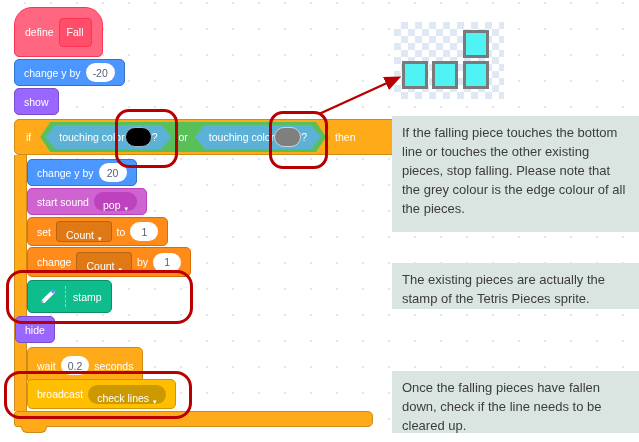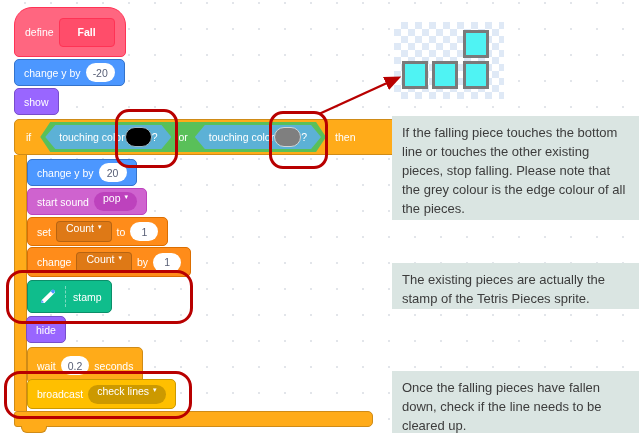--- a/index.html
+++ b/index.html
@@ -20,25 +20,25 @@
   .looks    {background:#9966FF;border:1px solid #774DCB;}
   .sound    {background:#CF63CF;border:1px solid #BD42BD;}
   .control  {background:#FFAB19;border:1px solid #CF8B17;}
   .variables{background:#FF8C1A;border:1px solid #DB6E00;}
   .events   {background:#FFBF00;border:1px solid #CC9900;}
   .pen      {background:#0FBD8C;border:1px solid #0B8E69;}
   .myblocks {background:#FF6680;border:1px solid #FF3355;}
 
   .hat{border-radius:18px 18px 5px 5px;height:50px;padding:0 10px;}
   .proto{background:#FF4D6A;border:1px solid #FF3355;border-radius:4px;height:27px;
-         display:inline-flex;align-items:center;padding:0 18px;font-weight:bold;}
+         display:inline-flex;align-items:center;padding:0 7px;}
 
   .oval-input{background:#fff;color:#575E75;border-radius:999px;min-width:14px;height:19px;
     display:inline-flex;align-items:center;justify-content:center;padding:0 7px;font-size:10.5px;text-align:center;}
-  .dropdown{border-radius:999px;height:19px;display:inline-flex;align-items:flex-start;gap:4px;
+  .dropdown{border-radius:999px;height:19px;display:inline-flex;align-items:flex-end;gap:4px;
     padding:0 9px;color:#fff;font-size:10.5px;}
   .dd-sound {background:#BD42BD;}
   .dd-events{background:#CC9900;}
   .dd-var{background:rgba(0,0,0,0.13);border:1px solid rgba(0,0,0,0.18);border-radius:4px;}
   .caret{font-size:7px;line-height:1;transform:translateY(1px);}
 
   .hex{clip-path:polygon(10px 0,calc(100% - 10px) 0,100% 50%,calc(100% - 10px) 100%,10px 100%,0 50%);}
   .or-block{position:relative;display:inline-flex;align-items:center;gap:7px;height:30px;
     background:#59C059;padding:0 5px;}
   .bool{display:inline-flex;align-items:center;gap:0;height:24px;background:#5CB1D6;
@@ -146,21 +146,21 @@
   <div class="block pen" style="left:27px;top:280px;height:33px;">
     <svg width="21" height="21" viewBox="0 0 24 24">
       <path d="M4.5 19.5l1-3.4L16.6 5c.9-.9 2.3-.9 3.2 0 .9.9.9 2.3 0 3.2L8.7 19.3l-4.2.2z" fill="#ffffff"></path>
       <path d="M15.6 6l2.8 2.8 1.4-1.4c.8-.8.8-2 0-2.8-.8-.8-2-.8-2.8 0L15.6 6z" fill="#4C97FF"></path>
       <path d="M4.5 19.5l1-3.4 2.4 2.4z" fill="#4C97FF"></path>
     </svg>
     <span class="sep"></span>
     <span>stamp</span>
   </div>
 
-  <div class="block looks" style="left:26px;top:316px;">
+  <div class="block looks" style="left:15px;top:316px;">
     <span>hide</span>
   </div>
 
   <div class="block control" style="left:27px;top:347px;height:37px;">
     <span>wait</span>
     <span class="oval-input">0.2</span>
     <span>seconds</span>
   </div>
 
   <div class="block events" style="left:27px;top:379px;height:30px;">
@@ -185,21 +185,21 @@
     <line x1="9" y1="48" x2="88" y2="12" stroke="#B80000" stroke-width="2.4" marker-end="url(#ah)"></line>
   </svg>
 
   <div class="tetris">
     <div class="tsq" style="left:8px;top:39px;"></div>
     <div class="tsq" style="left:38px;top:39px;"></div>
     <div class="tsq" style="left:69px;top:39px;"></div>
     <div class="tsq" style="left:69px;top:8px;"></div>
   </div>
 
-  <div class="annot" style="left:392px;top:116px;width:247px;height:104px;">
+  <div class="annot" style="left:392px;top:116px;width:247px;height:116px;">
     <span>If the falling piece touches the bottom line or touches the other existing pieces, stop falling. Please note that the grey colour is the edge colour of all the pieces.</span>
   </div>
   <div class="annot" style="left:392px;top:263px;width:247px;height:46px;">
     <span>The existing pieces are actually the stamp of the Tetris Pieces sprite.</span>
   </div>
   <div class="annot" style="left:392px;top:371px;width:247px;height:62px;">
     <span>Once the falling pieces have fallen down, check if the line needs to be cleared up.</span>
   </div>
 
 </div>

